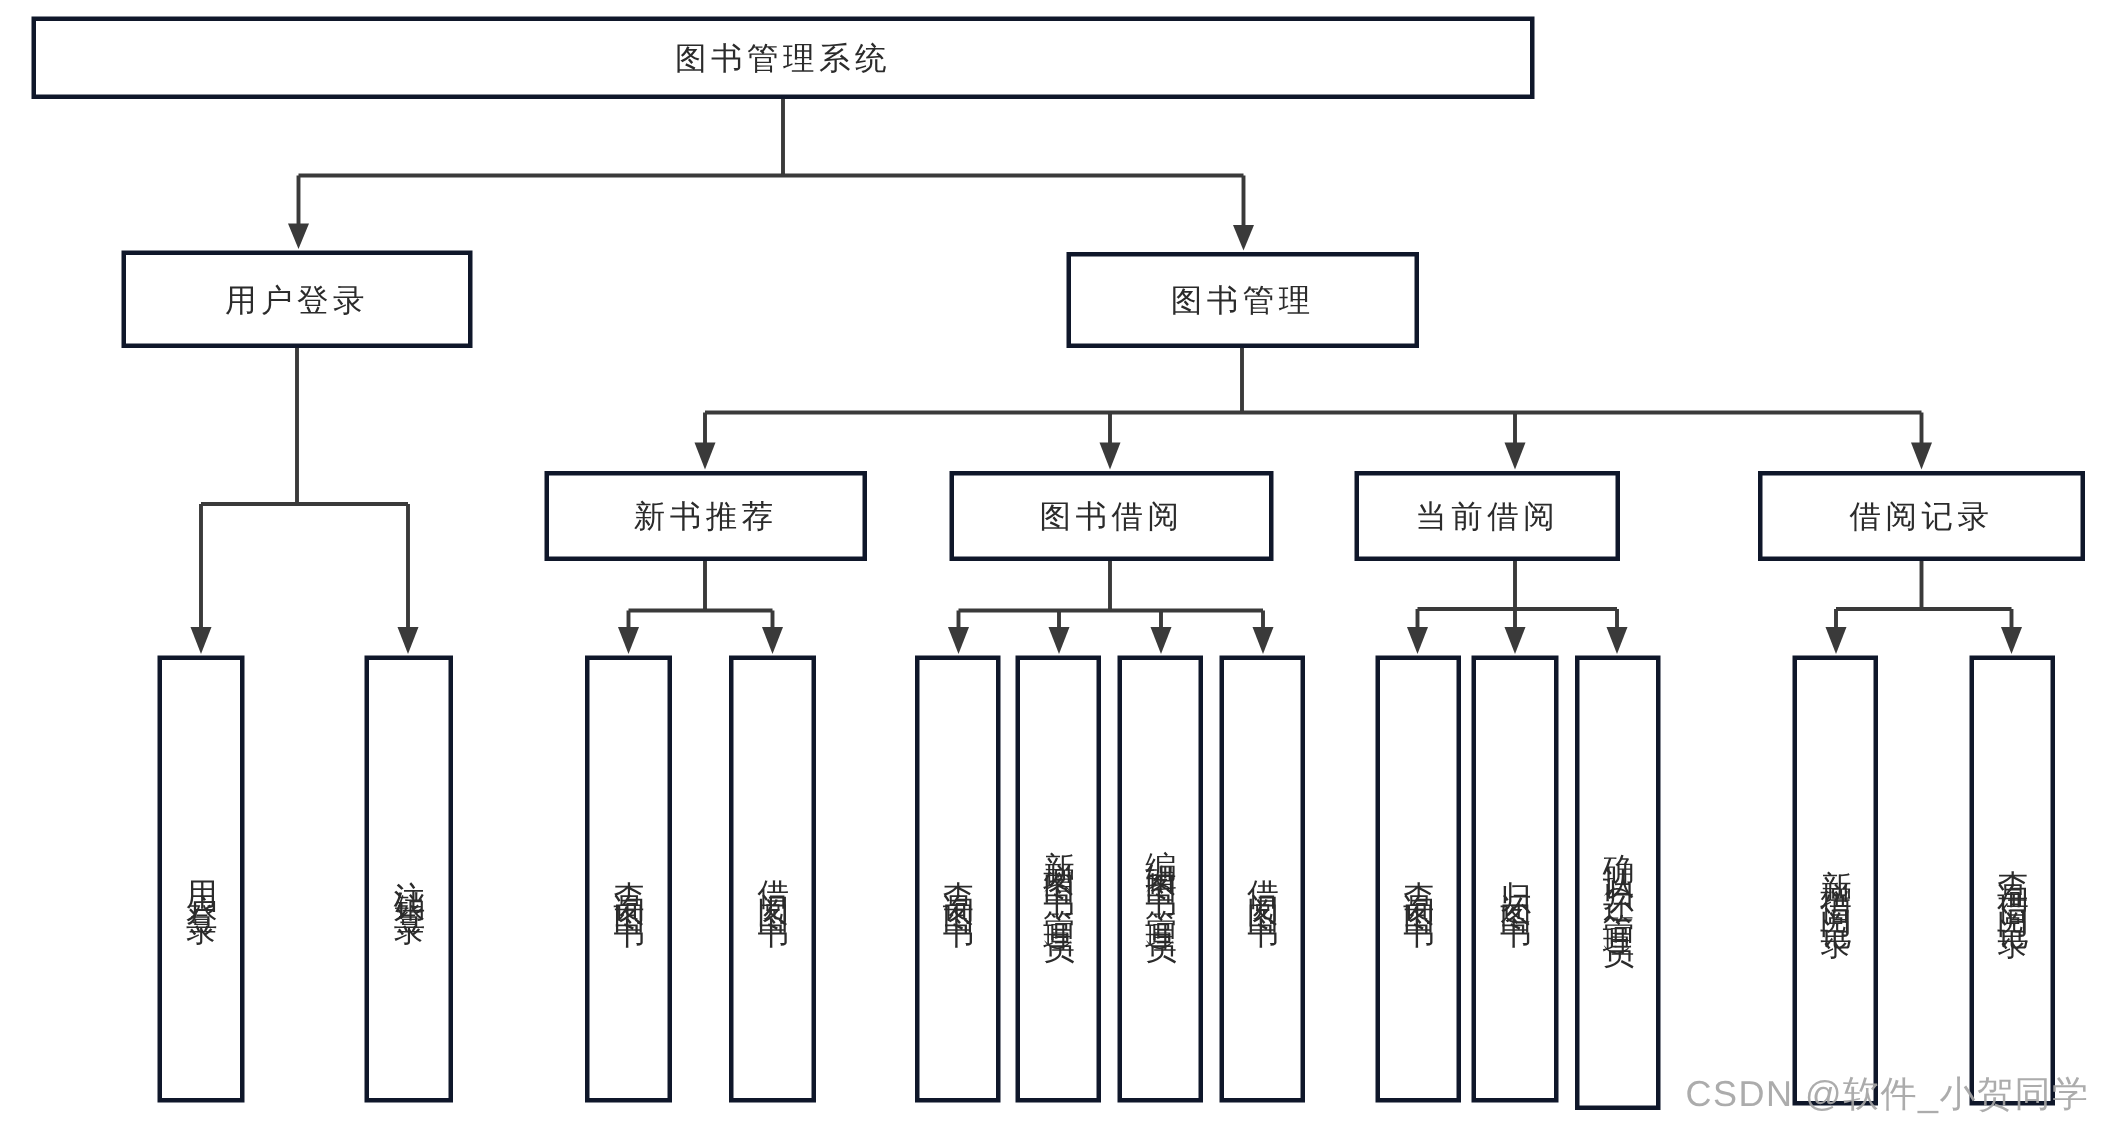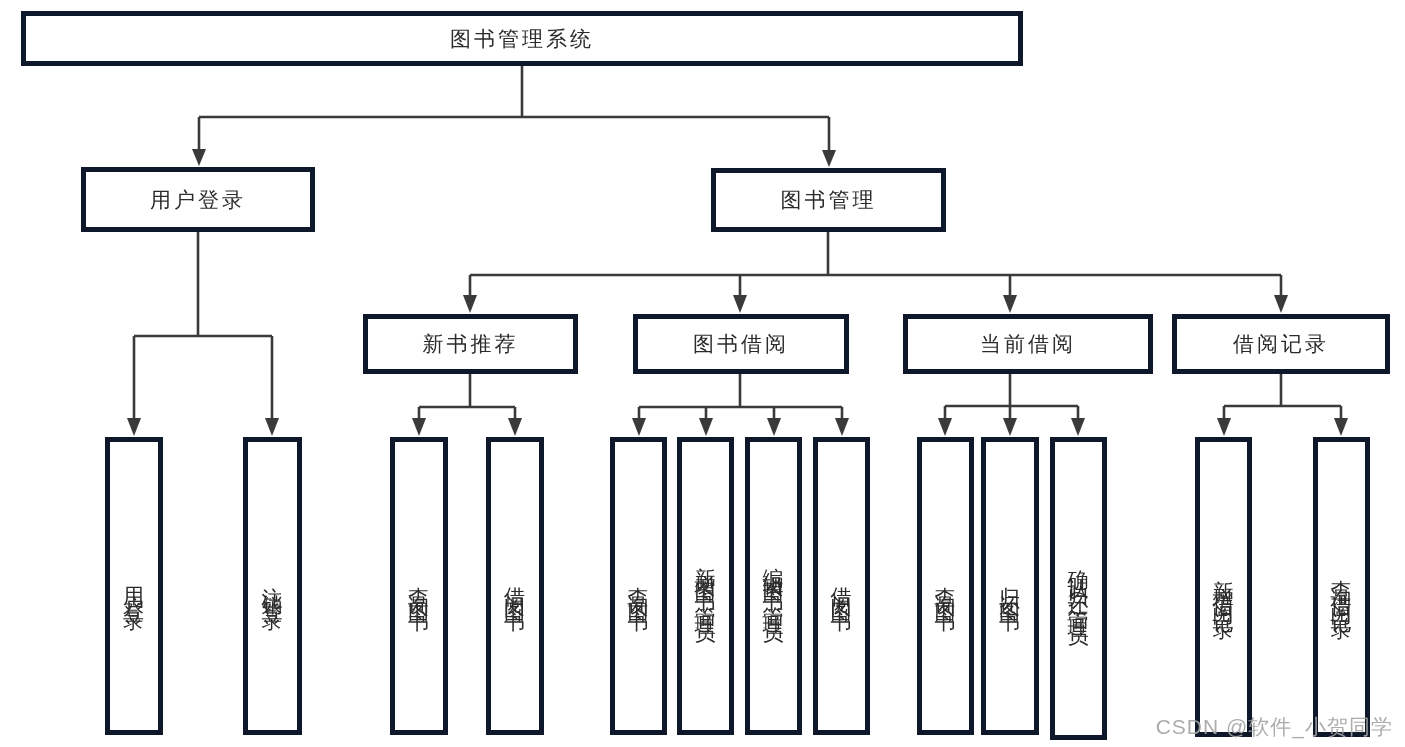--- a/index.html
+++ b/index.html
@@ -20,21 +20,21 @@
     left: 0;
     top: 0;
     width: 1405px;
     height: 747px;
     z-index: 1;
   }
   .node {
     position: absolute;
     box-sizing: border-box;
     background: #ffffff;
-    border: 5px solid #0f172a;
+    border: 3px solid #0f172a;
     display: flex;
     align-items: center;
     justify-content: center;
     color: #2b2b2b;
     font-size: 21px;
     letter-spacing: 3px;
     z-index: 2;
     text-align: center;
   }
   .leaf {
@@ -43,21 +43,21 @@
     letter-spacing: 8px;
     line-height: 1;
     font-size: 21px;
     padding: 6px 0;
   }
   .watermark {
     position: absolute;
     right: 12px;
     top: 713px;
     z-index: 3;
-    font-size: 21px;
+    font-size: 24px;
     letter-spacing: 1px;
     color: rgba(165, 165, 165, 0.92);
     white-space: nowrap;
   }
 </style>
 </head>
 <body>
 
 <div class="canvas">
 
@@ -111,21 +111,21 @@
     </g>
   </svg>
 
   <div class="node" style="left:21px; top:11px; width:1002px; height:55px;">图书管理系统</div>
 
   <div class="node" style="left:81px; top:167px; width:234px; height:65px;">用户登录</div>
   <div class="node" style="left:711px; top:168px; width:235px; height:64px;">图书管理</div>
 
   <div class="node" style="left:363px; top:314px; width:215px; height:60px;">新书推荐</div>
   <div class="node" style="left:633px; top:314px; width:216px; height:60px;text-align:right;">图书借阅</div>
-  <div class="node" style="left:903px; top:314px; width:250px; height:60px;">当前借阅</div>
+  <div class="node" style="left:903px; top:314px; width:177px; height:60px;">当前借阅</div>
   <div class="node" style="left:1172px; top:314px; width:218px; height:60px;">借阅记录</div>
 
   <div class="node leaf" style="left:105px; top:437px; width:58px; height:298px;">用户登录</div>
   <div class="node leaf" style="left:243px; top:437px; width:59px; height:298px;">注销登录</div>
 
   <div class="node leaf" style="left:390px; top:437px; width:58px; height:298px;">查询图书</div>
   <div class="node leaf" style="left:486px; top:437px; width:58px; height:298px;">借阅图书</div>
 
   <div class="node leaf" style="left:610px; top:437px; width:57px; height:298px;">查询图书</div>
   <div class="node leaf" style="left:677px; top:437px; width:57px; height:298px;">新增图书（管理员）</div>

